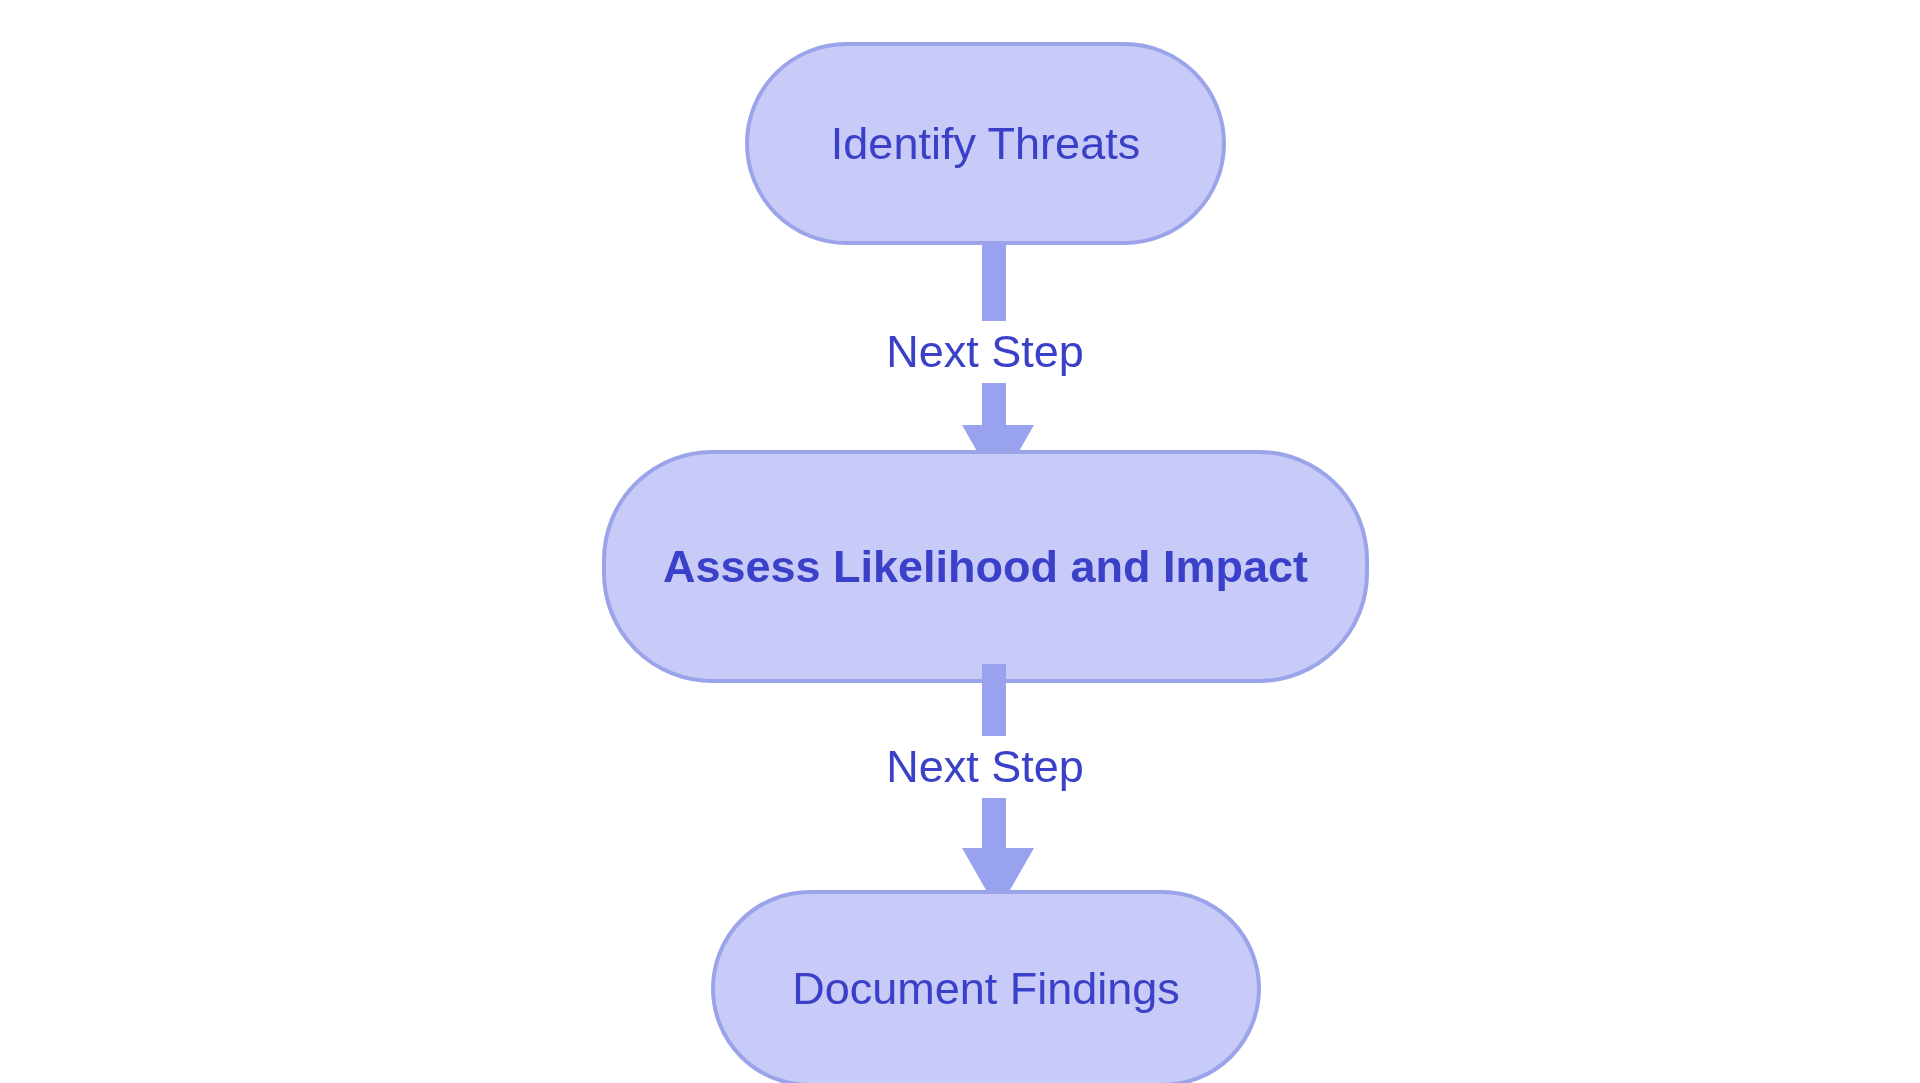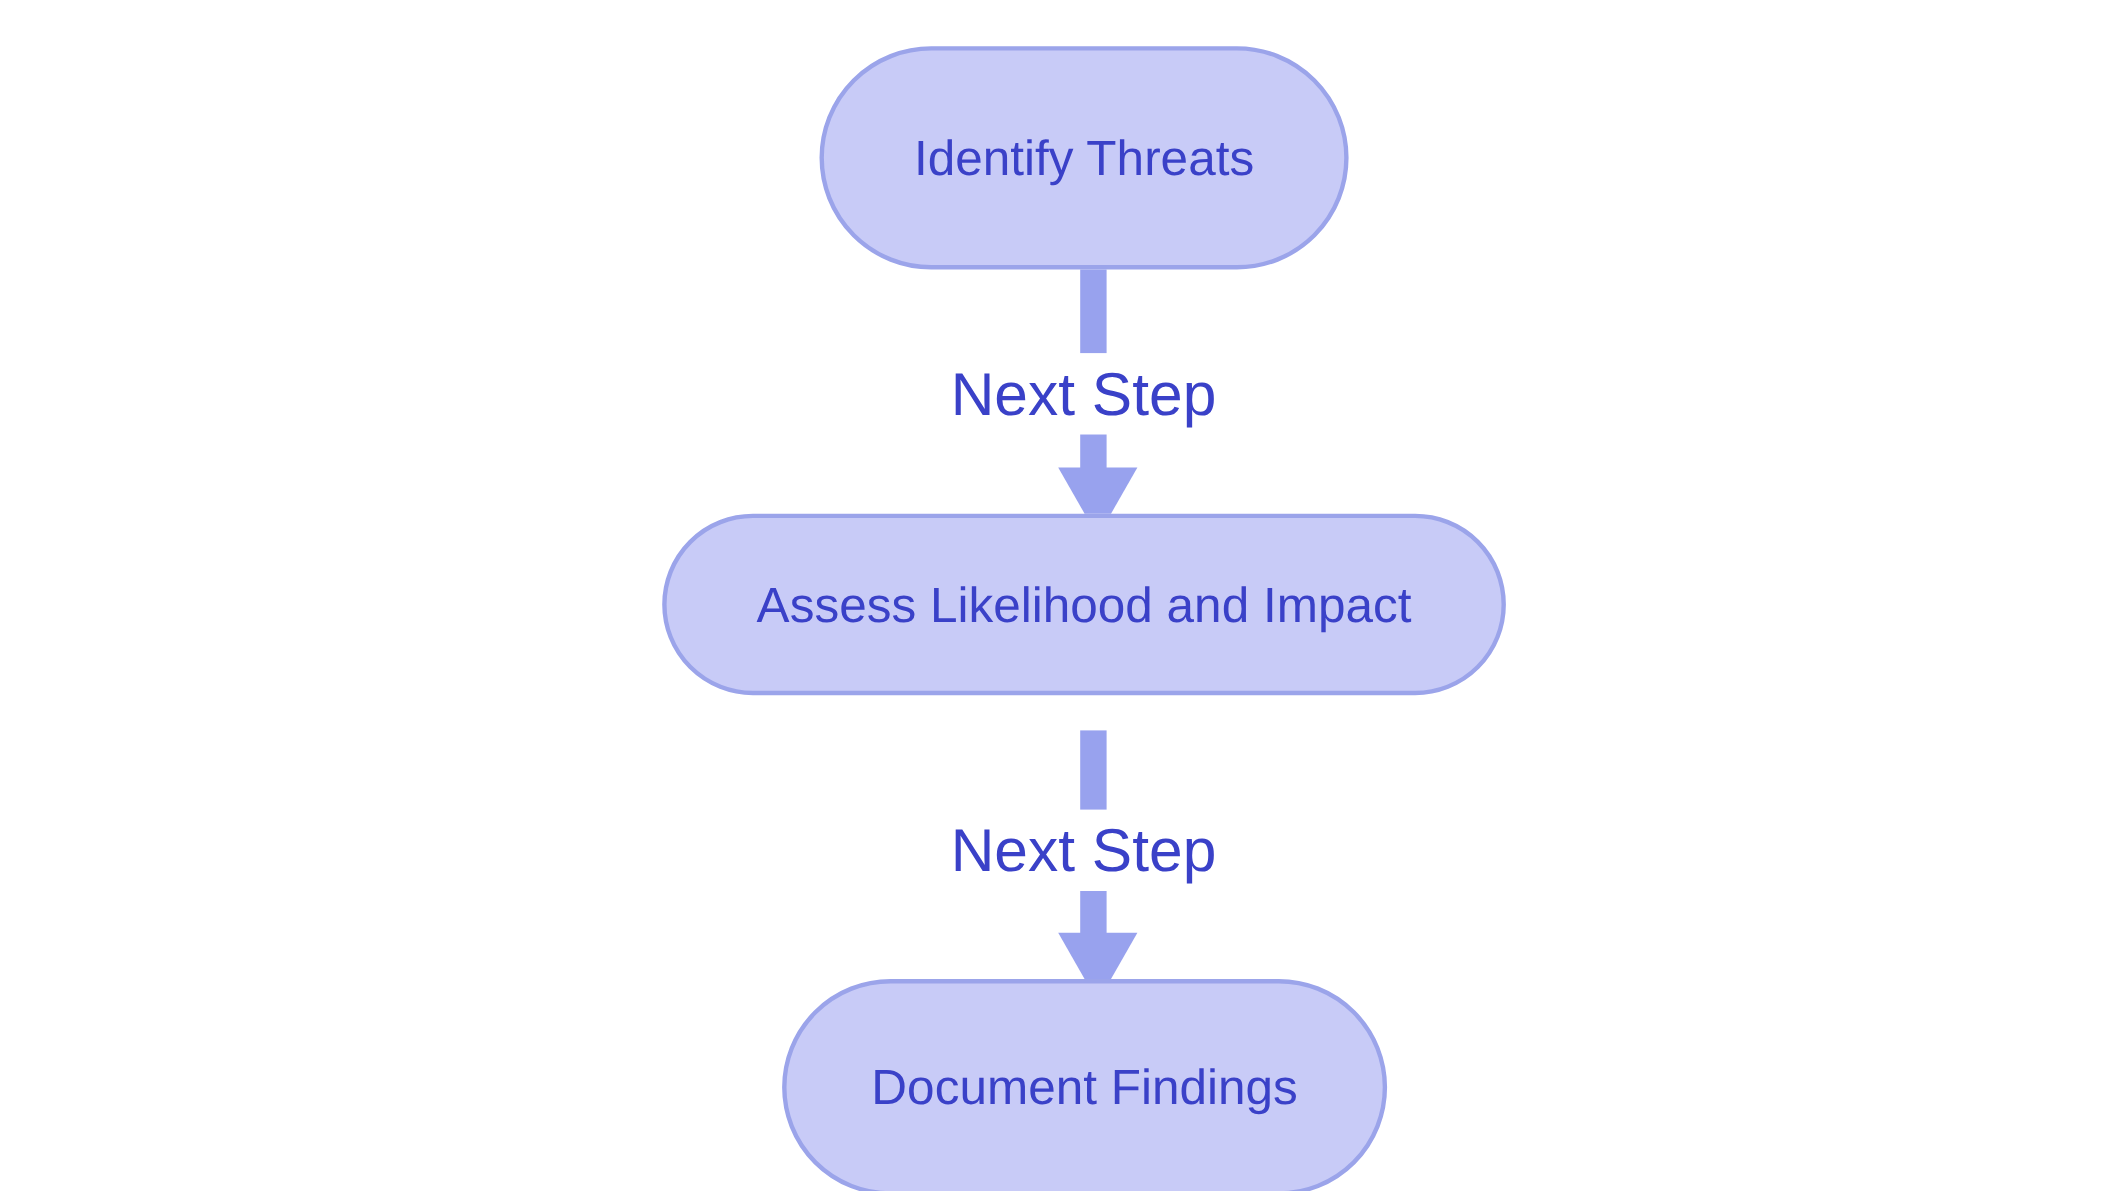--- a/index.html
+++ b/index.html
@@ -31,21 +31,21 @@
     background: var(--node-fill);
     border: 4px solid var(--node-border);
     border-radius: 110px;
     color: var(--text);
     font-size: 45px;
     font-weight: 400;
     text-align: center;
     white-space: nowrap;
   }
   .node-1 { left: 721px; top: 18px;  width: 481px; height: 203px; }
-  .node-2 { left: 578px; top: 443px; width: 767px; height: 165px; }
+  .node-2 { left: 578px; top: 426px; width: 767px; height: 233px; font-weight: bold; }
   .node-3 { left: 687px; top: 866px; width: 550px; height: 197px; align-items: center; }
 
   .edge-line {
     position: absolute;
     width: 7px;
     background: var(--arrow);
   }
   .edge-line-1 { left: 958px; top: 221px; height: 186px; }
   .edge-line-2 { left: 958px; top: 640px; height: 186px; }
 
@@ -59,21 +59,21 @@
   }
   .edge-head-1 { left: 938px; top: 401px; }
   .edge-head-2 { left: 938px; top: 824px; }
 
   .edge-label {
     position: absolute;
     left: 961px;
     transform: translateX(-50%);
     background: var(--background);
     color: var(--text);
-    font-size: 55px;
+    font-size: 45px;
     font-weight: 400;
     padding: 5px 12px;
     white-space: nowrap;
   }
   .edge-label-1 { top: 297px; }
   .edge-label-2 { top: 712px; }
 </style>
 </head>
 <body>
 

